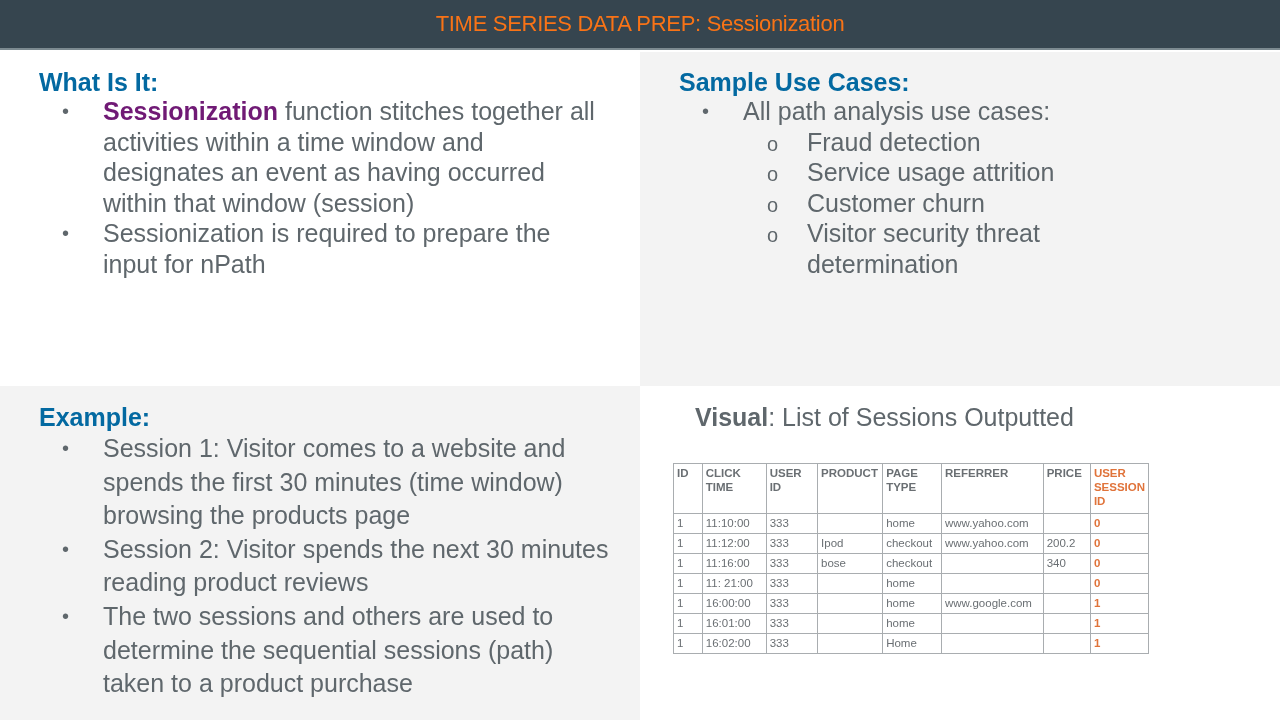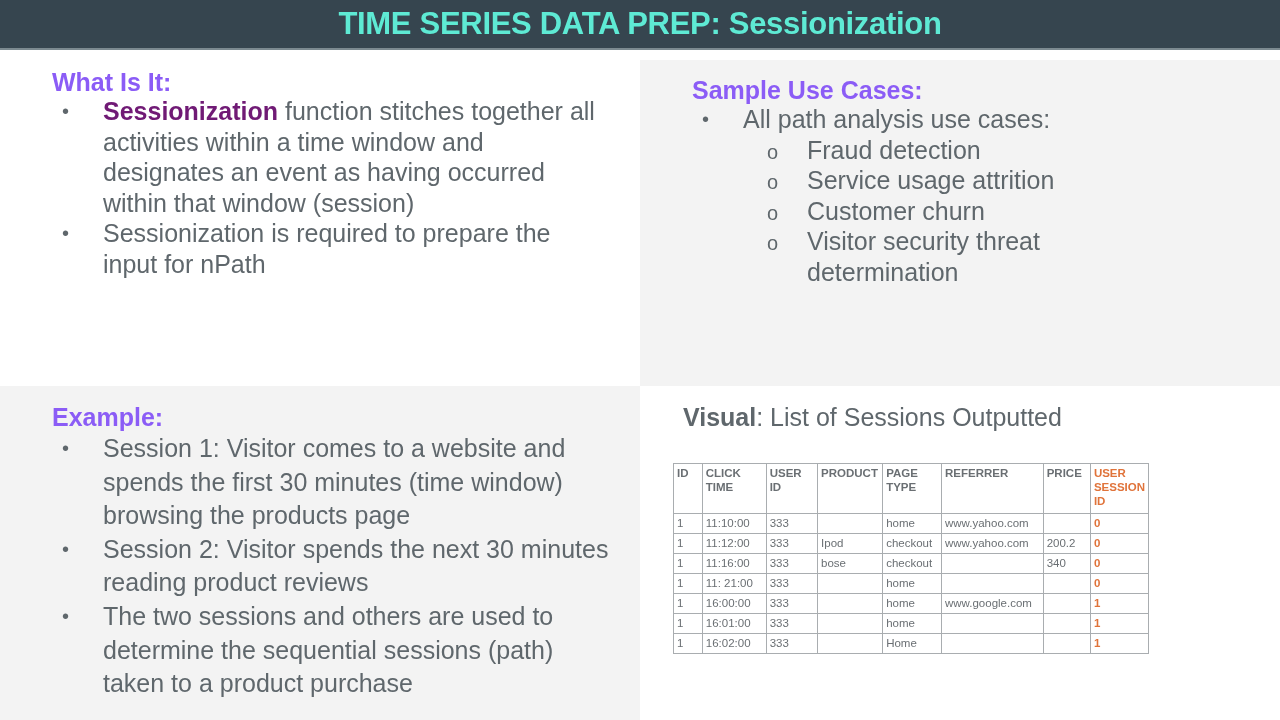--- a/index.html
+++ b/index.html
@@ -4,47 +4,47 @@
 <style>
   * { box-sizing: border-box; margin: 0; padding: 0; }
   html, body { width: 1280px; height: 720px; overflow: hidden; background: #ffffff; }
   body { font-family: "Liberation Sans", sans-serif; color: #5f676c; position: relative; }
 
   .header {
     position: absolute; left: 0; top: 0; width: 1280px; height: 50px;
     background: #36454f; border-bottom: 2px solid #7c8a90;
     display: flex; align-items: center; justify-content: center;
   }
-  .header-title { color: #5eead4; font-weight: bold; font-size: 31px; letter-spacing: -0.3px; }
+  .header-title { color: #f97316; font-weight: normal; font-size: 22px; letter-spacing: -0.3px; }
 
   .quad { position: absolute; }
   .q-tl { left: 0; top: 52px; width: 640px; height: 334px; background: #ffffff; }
-  .q-tr { left: 640px; top: 60px; width: 640px; height: 334px; background: #f3f3f3; }
+  .q-tr { left: 640px; top: 52px; width: 640px; height: 334px; background: #f3f3f3; }
   .q-bl { left: 0; top: 386px; width: 640px; height: 334px; background: #f3f3f3; padding-left: 33px; }
   .q-br { left: 640px; top: 386px; width: 640px; height: 334px; background: #ffffff; }
 
-  .sec-heading { position: absolute; left: 39px; font-weight: bold; font-size: 25px; color: #8b5cf6; margin-left: 13px; }
+  .sec-heading { position: absolute; left: 39px; font-weight: bold; font-size: 25px; color: #0369a1; }
   .q-tl .sec-heading, .q-tr .sec-heading { top: 16px; }
   .q-bl .sec-heading { top: 17px; }
 
   ul.bullets { position: absolute; left: 0; list-style: none; }
   .q-tl ul.bullets, .q-tr ul.bullets { top: 44px; }
   .q-bl ul.bullets { top: 46px; }
 
   .bullet { position: relative; padding-left: 103px; font-size: 25px; line-height: 30.5px; color: #5f676c; }
   .q-bl .bullet { line-height: 33.6px; width: 610px; }
   .q-tl .bullet { width: 610px; }
   .bullet-dot { position: absolute; left: 62px; top: 0; font-size: 20px; }
   .accent { color: #701a75; font-weight: bold; }
 
   ul.sub { list-style: none; }
   .sub-item { position: relative; padding-left: 167px; margin-left: -103px; font-size: 25px; line-height: 30.5px; width: 480px; }
   .sub-dot { position: absolute; left: 127px; top: 2px; font-size: 20px; }
 
-  .visual-heading { position: absolute; left: 43px; top: 17px; font-size: 25px; color: #5f676c; }
+  .visual-heading { position: absolute; left: 55px; top: 17px; font-size: 25px; color: #5f676c; }
   .visual-heading b { font-weight: bold; }
 
   table.sessions {
     position: absolute; left: 33px; top: 77px; width: 476px;
     border-collapse: collapse; font-size: 11.5px; color: #6a6f73;
   }
   table.sessions th, table.sessions td {
     border: 1px solid #a9adb0; padding: 2px 3px; text-align: left; vertical-align: top;
   }
   table.sessions th { font-weight: bold; height: 50px; line-height: 14px; }

